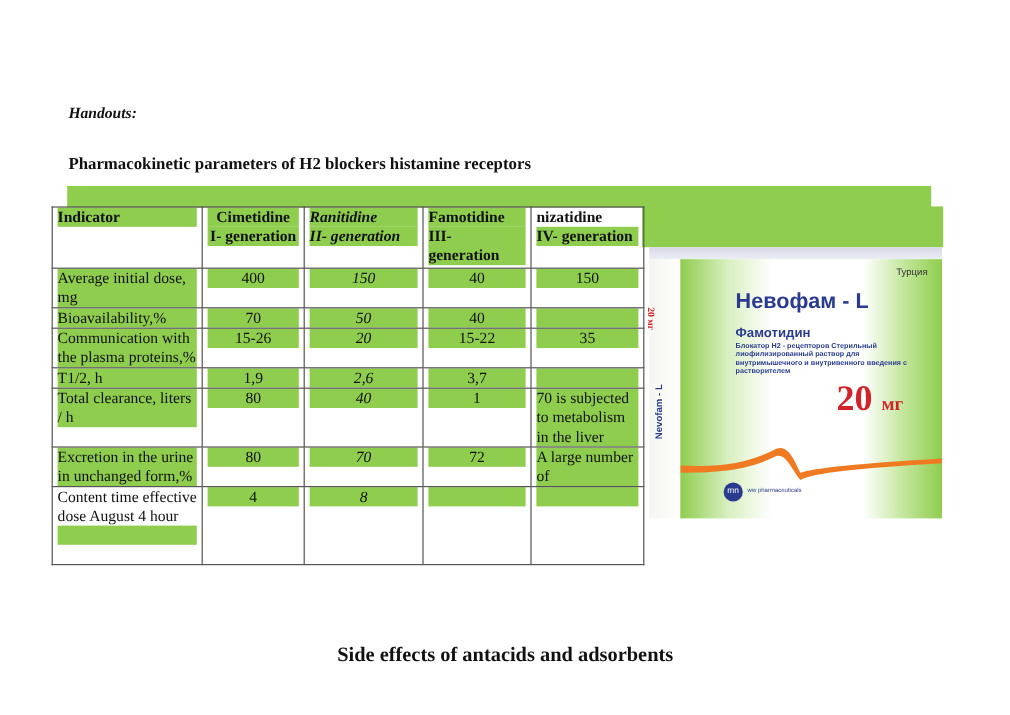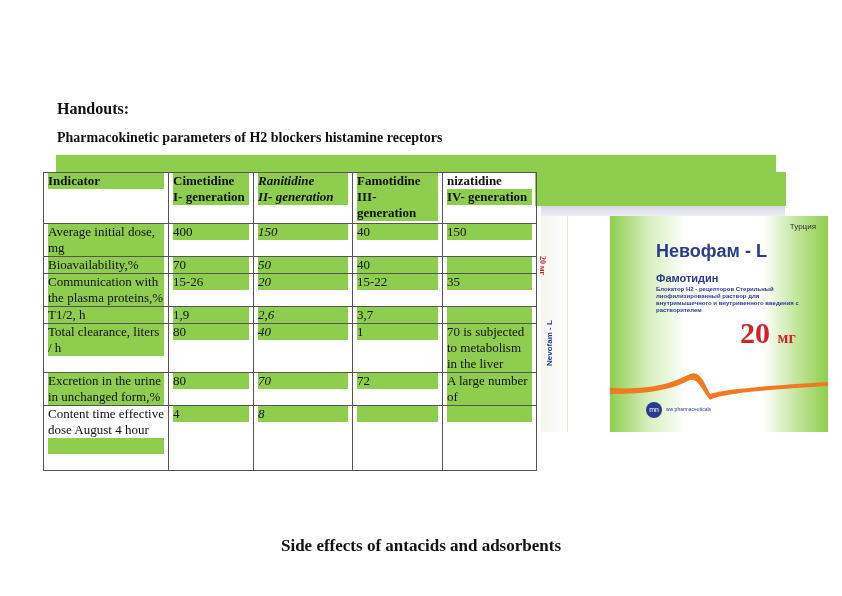--- a/index.html
+++ b/index.html
@@ -1,41 +1,41 @@
 <!DOCTYPE html>
 <html><head>
 <meta charset="utf-8">
 <style>
   html, body { margin:0; padding:0; background:#ffffff; }
   body { width:842px; height:596px; position:relative; overflow:hidden;
          font-family:"Liberation Serif", "DejaVu Serif", serif; color:#111; }
-  .handouts { position:absolute; left:57px; top:100px; font-weight:bold; font-size:16px; }
+  .handouts { position:absolute; left:57px; top:86px; font-weight:bold; font-size:13px;font-style:italic; }
   .title { position:absolute; left:57px; top:130px; font-weight:bold; font-size:14px; }
   .green-strip { position:absolute; left:56px; top:155px; width:720px; height:18px; background:#8fcd4e; }
   .green-strip2 { position:absolute; left:535px; top:172px; width:251px; height:34px; background:#8fcd4e; }
   table.pk { position:absolute; left:43px; top:172px; border-collapse:collapse; font-size:13px; line-height:16px; }
   table.pk td { border:1px solid #555; vertical-align:top; padding:0 4px; }
   .c0 { width:116px; }
   .c1 { width:76px; }
   .c2 { width:90px;font-style:italic; }
   .c3 { width:81px;font-family:Liberation Serif, serif; }
   .c4 { width:85px; }
   .hl { background:#8fcd4e; display:block; }
-  .center { text-align:left;border-radius:19px; }
+  .center { text-align:center;border-radius:19px; }
   .bold { font-weight:bold; }
   .side-title { position:absolute; left:0; width:842px; top:536px; text-align:center; font-weight:bold; font-size:17px; }
 
   
   .box { position:absolute; left:541px; top:206px; width:244px; height:226px; }
   .box-top { position:absolute; left:0; top:0; width:244px; height:10px;
              background:linear-gradient(#d8d8e6,#eceef4); }
   .box-side { position:absolute; left:0; top:10px; width:26px; height:216px;
               background:linear-gradient(90deg,#f4f6ef,#ffffff); border-right:1px solid #dfe6d5; }
   .box-front { position:absolute; left:26px; top:10px; width:218px; height:216px;
-               background:linear-gradient(90deg,#8fcd4e 0%,#d8efbf 18%,#ffffff 35%,#ffffff 70%,#c4e79e 85%,#8fcd4e 100%);margin-left:43px; }
+               background:linear-gradient(90deg,#8fcd4e 0%,#d8efbf 18%,#ffffff 35%,#ffffff 70%,#c4e79e 85%,#8fcd4e 100%); }
   .brand { position:absolute; left:46px; top:25px; font-family:"Liberation Sans", sans-serif;
            font-weight:bold; font-size:18px; color:#2a3b8f; }
   .country { position:absolute; right:12px; top:6px; font-family:"Liberation Sans", sans-serif; font-size:8px; color:#333; }
   .drug { position:absolute; left:46px; top:56px; font-family:"Liberation Sans", sans-serif; font-weight:bold; font-size:11px; color:#2a3b8f; }
   .desc { position:absolute; left:46px; top:70px; width:150px; font-family:"Liberation Sans", sans-serif; font-size:6px; line-height:7px; color:#2a3b8f; font-weight:bold; }
   .dose { position:absolute; left:130px; top:100px; font-family:"Liberation Serif", serif; font-weight:bold; font-size:30px; color:#d2232a; }
   .dose-unit { font-size:16px; }
   .wave { position:absolute; left:0; top:150px; }
   .logo { position:absolute; left:36px; top:186px; width:16px; height:16px; border-radius:50%; background:#2a3b8f; color:#fff;
           font-family:"Liberation Sans", sans-serif; font-size:7px; text-align:center; line-height:16px; }

